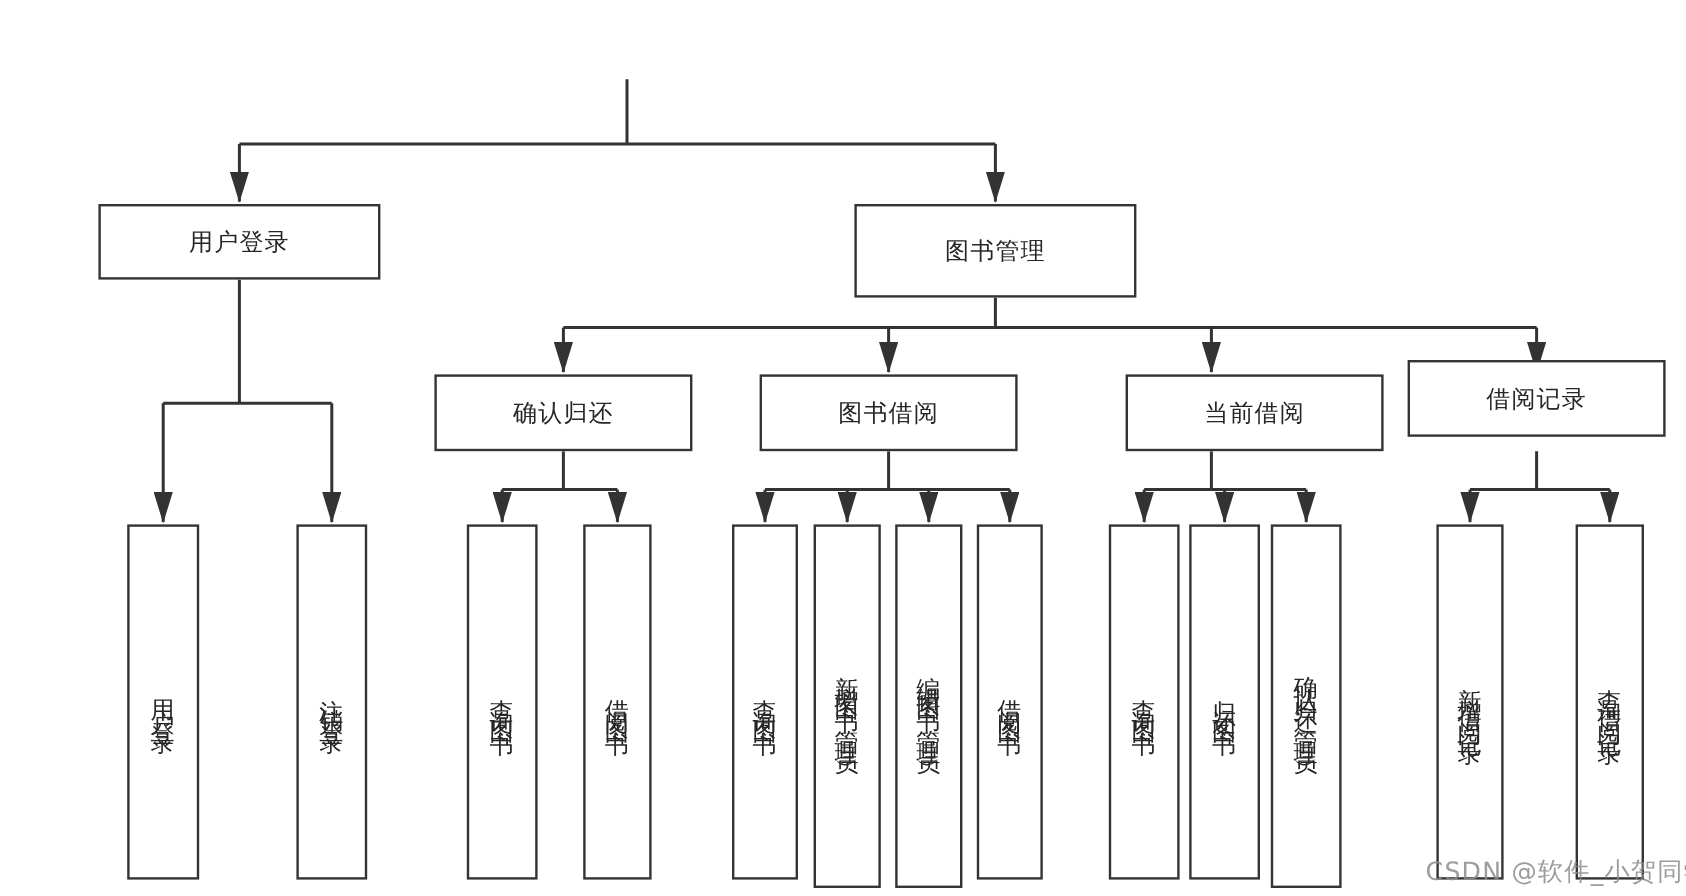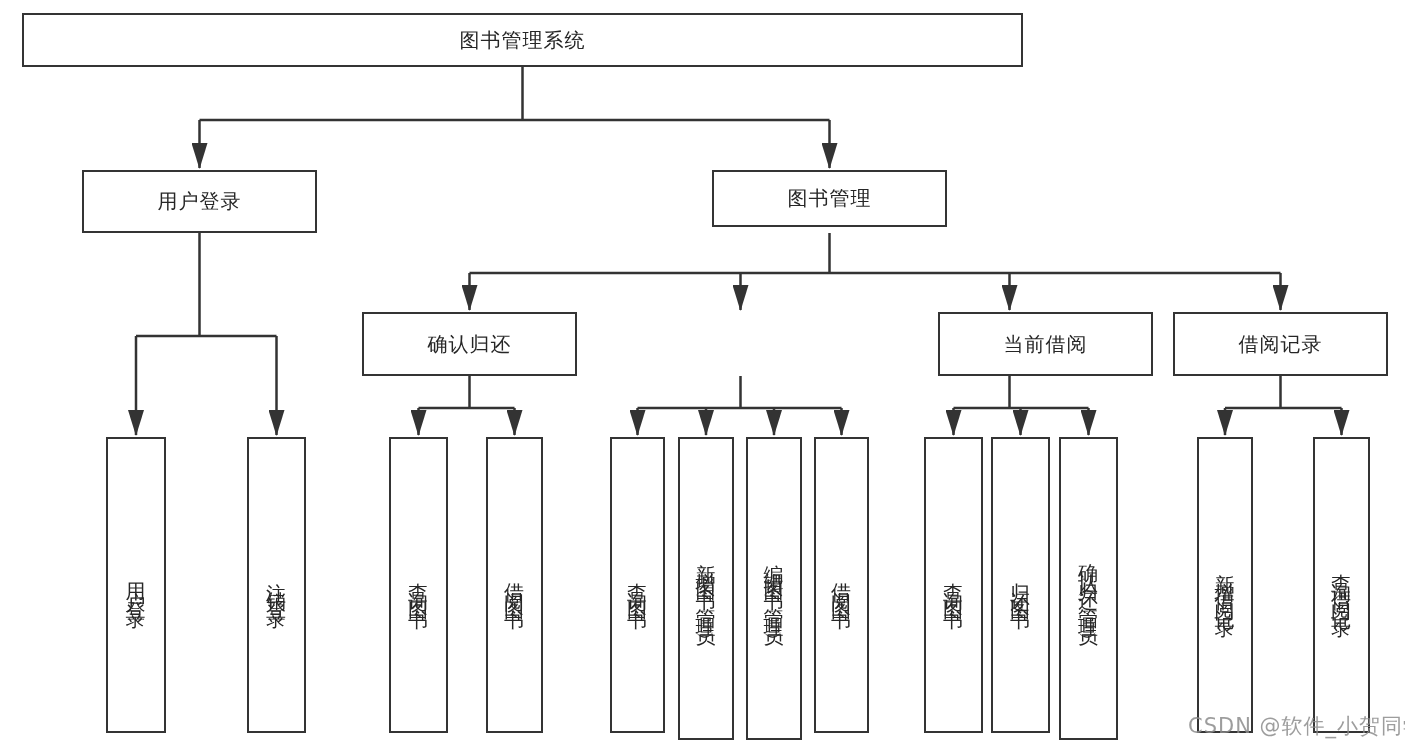--- a/index.html
+++ b/index.html
@@ -95,28 +95,28 @@
       <line x1="774" y1="408" x2="774" y2="435" marker-end="url(#ah)"></line>
       <line x1="841.5" y1="408" x2="841.5" y2="435" marker-end="url(#ah)"></line>
       <line x1="953.5" y1="408" x2="953.5" y2="435" marker-end="url(#ah)"></line>
       <line x1="1020.5" y1="408" x2="1020.5" y2="435" marker-end="url(#ah)"></line>
       <line x1="1088.5" y1="408" x2="1088.5" y2="435" marker-end="url(#ah)"></line>
       <line x1="1225" y1="408" x2="1225" y2="435" marker-end="url(#ah)"></line>
       <line x1="1341.5" y1="408" x2="1341.5" y2="435" marker-end="url(#ah)"></line>
     </g>
   </svg>
 
-  <div class="node h-node" style="left:22px; top:13px; width:1001px; height:54px;">图书管理系统</div>
 
   <div class="node h-node" style="left:82px; top:170px; width:235px; height:63px;">用户登录</div>
-  <div class="node h-node" style="left:712px; top:170px; width:235px; height:57px;">图书管理</div>
+  <div class="node h-node" style="left:712px; top:170px; width:235px; height:78px;">图书管理</div>
 
   <div class="node h-node" style="left:362px; top:312px; width:215px; height:64px;">确认归还</div>
+  <div class="node h-node" style="left:633px; top:312px; width:215px; height:64px;">图书借阅</div>
   <div class="node h-node" style="left:902px; top:312px; width:215px; height:64px;margin-left:36px;">当前借阅</div>
-  <div class="node h-node" style="left:1173px; top:312px; width:215px; height:64px;">借阅记录</div>
+  <div class="node h-node" style="left:1173px; top:300px; width:215px; height:64px;">借阅记录</div>
 
   <div class="node v-node" style="left:106px; top:437px; width:60px; height:296px;">用户登录</div>
   <div class="node v-node" style="left:247px; top:437px; width:59px; height:296px;">注销登录</div>
 
   <div class="node v-node" style="left:389px; top:437px; width:59px; height:296px;">查询图书</div>
   <div class="node v-node" style="left:486px; top:437px; width:57px; height:296px;">借阅图书</div>
 
   <div class="node v-node" style="left:610px; top:437px; width:55px; height:296px;">查询图书</div>
   <div class="node v-node" style="left:678px; top:437px; width:56px; height:303px;">新增图书（管理员）</div>
   <div class="node v-node" style="left:746px; top:437px; width:56px; height:303px;">编辑图书（管理员）</div>

